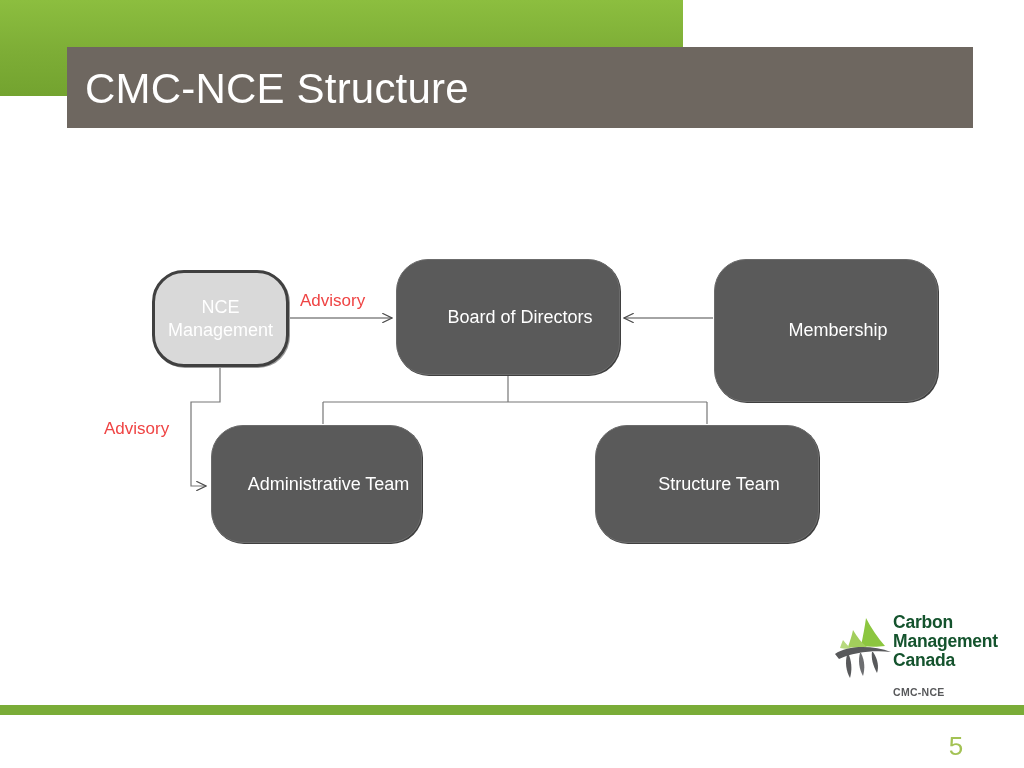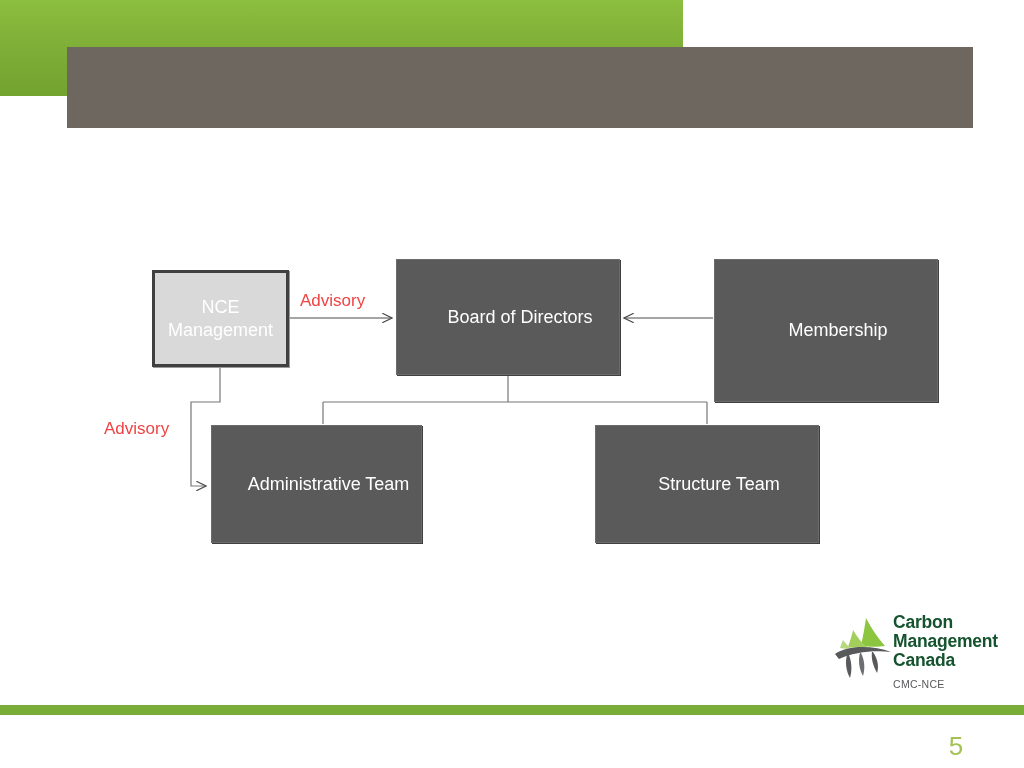--- a/index.html
+++ b/index.html
@@ -73,20 +73,21 @@
     box-sizing: border-box;
     display: flex;
     align-items: center;
     justify-content: center;
     text-align: center;
     color: #ffffff;
     font-size: 18px;
     font-weight: 400;
     line-height: 1.25;
     z-index: 3;
+    border-radius: 32px;
   }
   .node-dark {
     background: #5a5a5a;
     border: 1px solid #6b6b6b;
     box-shadow: 1px 1px 0 0 #3f3f3f;
     padding-left: 24px;
   }
   .node-light {
     background: #d9d9d9;
     border: 3px solid #404040;
@@ -146,34 +147,35 @@
     color: #14532d;
     font-size: 17.5px;
     font-weight: bold;
     line-height: 19px;
     letter-spacing: -0.2px;
     white-space: nowrap;
   }
   .logo-sub {
     color: #58595b;
     font-size: 10.5px;
-    font-weight: normal;
+    font-weight: bold;
     letter-spacing: 0.3px;
     line-height: 13px;
-    margin-top: 8px;
+    margin-top: 16px;
     white-space: nowrap;
   }
 </style>
 </head>
 <body>
 
 <div id="slide">
 
   <div class="green-band"></div>
   <div class="title-bar"></div>
+  <div class="title-text">CMC-NCE Structure</div>
 
   <svg class="connectors" viewBox="0 0 1024 768" xmlns="http://www.w3.org/2000/svg">
     <defs>
       <marker id="arrow-right" viewBox="0 0 10 10" refX="9" refY="5" markerWidth="9" markerHeight="9" orient="auto-start-reverse">
         <path d="M 0 0.6 L 9 5 L 0 9.4" fill="none" stroke="#4a4a4a" stroke-width="1.1"></path>
       </marker>
       <marker id="arrow-left" viewBox="0 0 10 10" refX="9" refY="5" markerWidth="9" markerHeight="9" orient="auto-start-reverse">
         <path d="M 0 0.6 L 9 5 L 0 9.4" fill="none" stroke="#4a4a4a" stroke-width="1.1"></path>
       </marker>
     </defs>

